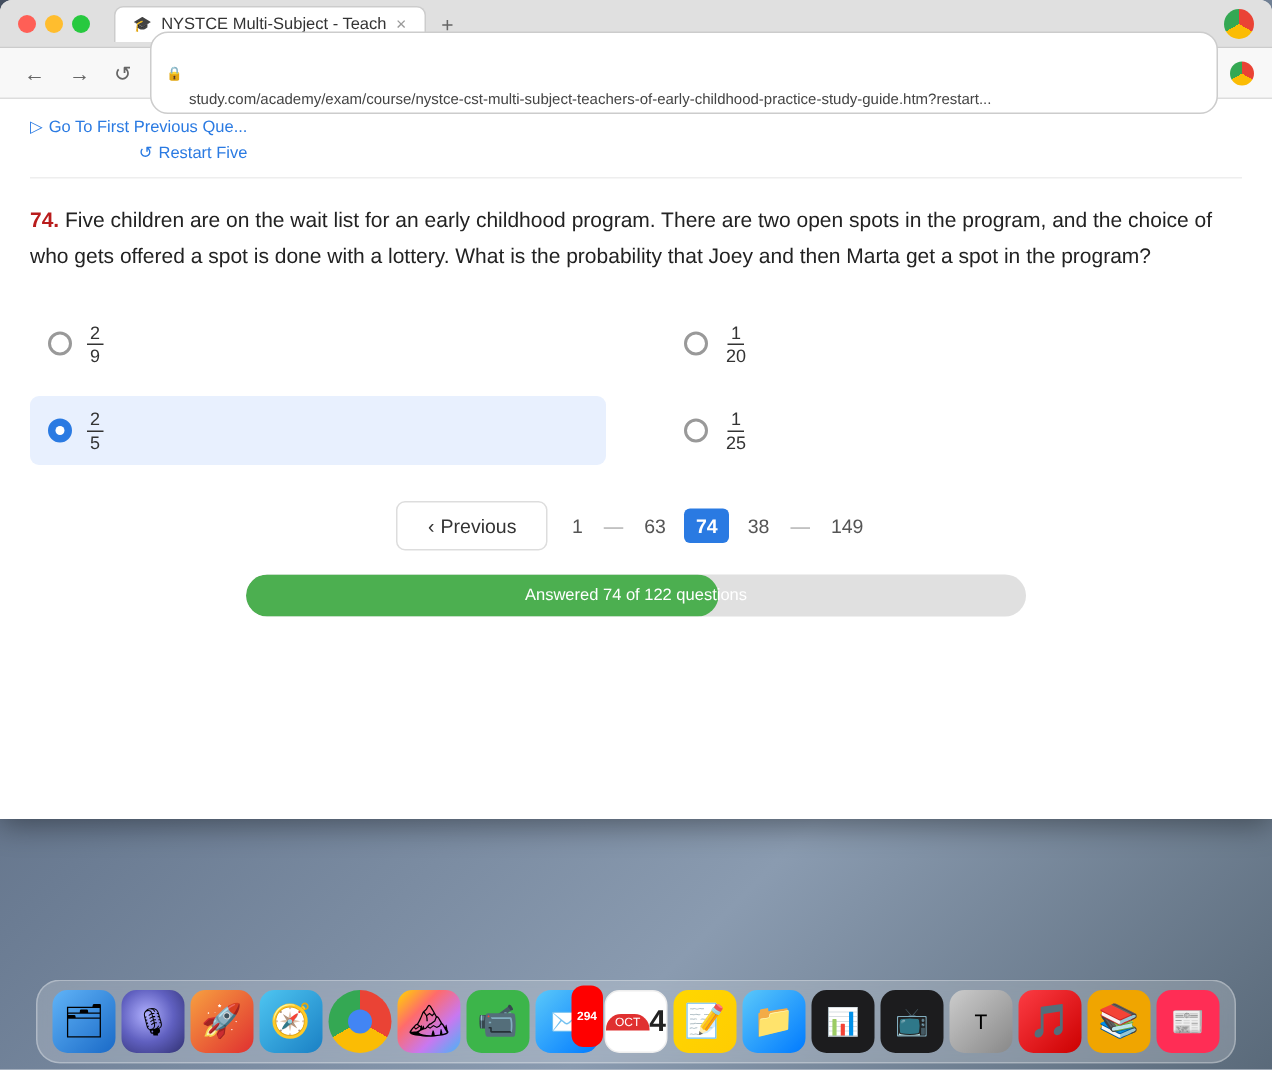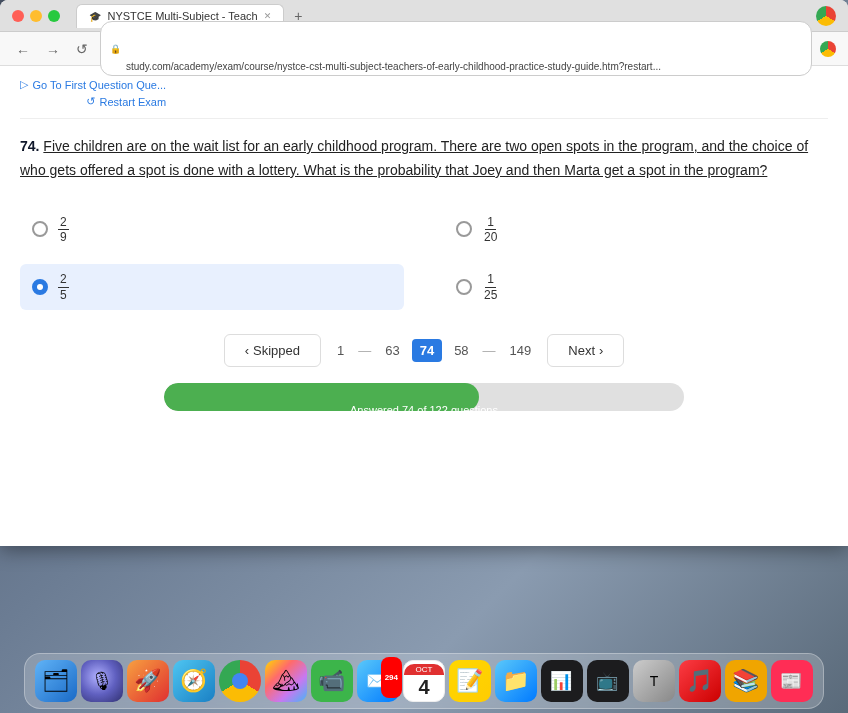--- a/index.html
+++ b/index.html
@@ -181,30 +181,29 @@
     }
 
     
     .question-section {
       margin-bottom: 24px;
     }
 
     .question-number {
       font-weight: bold;
       font-size: 14px;
-      color: #0f172a;
+      color: #b91c1c;
       display: inline;
     }
 
     .question-text {
       font-size: 14px;
       color: #222;
       line-height: 1.6;
       display: inline;
-      text-decoration: underline;
     }
 
     
     .answer-grid {
       display: grid;
       grid-template-columns: 1fr 1fr;
       gap: 12px 40px;
       margin: 20px 0 24px 0;
     }
 
@@ -340,21 +339,21 @@
       height: 100%;
       border-radius: 20px;
       background: #4caf50;
       display: flex;
       align-items: center;
       justify-content: center;
     }
 
     .progress-text {
       position: absolute;
-      top: 13px;
+      top: 0;
       left: 0;
       right: 0;
       height: 100%;
       display: flex;
       align-items: center;
       justify-content: center;
       font-size: 11px;
       color: #fff;
       font-weight: 500;
     }
@@ -451,25 +450,25 @@
       </div>
       <div class="chrome-icon" style="width:16px;height:16px;"></div>
     </div>
 
     <div class="page-content">
 
       <div class="info-banner">
         <div class="banner-buttons">
           <span class="banner-btn">
             <span>▷</span>
-            <span>Go To First Question Que...</span>
+            <span>Go To First Previous Que...</span>
           </span>
           <span class="banner-btn">
             <span>↺</span>
-            <span>Restart Exam</span>
+            <span>Restart Five</span>
           </span>
         </div>
       </div>
 
       <div class="question-section">
         <p style="font-size:14px; line-height:1.7; color:#222;">
           <span class="question-number">74.</span>
           <span class="question-text"> Five children are on the wait list for an early childhood program. There are two open spots in the program, and the choice of who gets offered a spot is done with a lottery. What is the probability that Joey and then Marta get a spot in the program?</span>
         </p>
       </div>
@@ -506,37 +505,33 @@
             <span class="fraction-num">1</span>
             <span class="fraction-den">25</span>
           </div>
         </div>
 
       </div>
 
       <div class="nav-section">
         <button class="nav-arrow-btn">
           <span>‹</span>
-          <span>Skipped</span>
+          <span>Previous</span>
         </button>
 
         <div class="page-nums">
           <span class="page-num">1</span>
           <span class="page-separator">—</span>
           <span class="page-num">63</span>
           <span class="page-num active">74</span>
-          <span class="page-num">58</span>
+          <span class="page-num">38</span>
           <span class="page-separator">—</span>
           <span class="page-num">149</span>
         </div>
 
-        <button class="nav-arrow-btn">
-          <span>Next</span>
-          <span>›</span>
-        </button>
       </div>
 
       <div class="progress-section">
         <div class="progress-bar-container">
           <div class="progress-bar-fill" style="width: 60.65%;"></div>
           <div class="progress-text">Answered 74 of 122 questions</div>
         </div>
       </div>
 
     </div>
@@ -551,21 +546,21 @@
     <div class="dock-icon safari">🧭</div>
     <div class="dock-icon chrome" style="border-radius:50%; width:42px;height:42px; background: conic-gradient(#ea4335 0deg 120deg, #fbbc04 120deg 240deg, #34a853 240deg 360deg); display:flex;align-items:center;justify-content:center;">
       <div style="width:16px;height:16px;background:#4285f4;border-radius:50%;"></div>
     </div>
     <div class="dock-icon photos">🏔</div>
     <div class="dock-icon facetime">📹</div>
     <div class="dock-icon mail" style="background: linear-gradient(135deg, #5ac8fa, #007aff);">
       <span style="font-size:18px;">✉️</span>
       <span class="dock-badge">294</span>
     </div>
-    <div class="dock-icon calendar" style="background:#fff; font-size:9px; flex-direction:column;">
+    <div class="dock-icon calendar" style="background:#fff; font-size:9px; flex-direction:row;">
       <span style="background:#e03030;color:#fff;width:100%;text-align:center;border-radius:10px 10px 0 0;font-size:8px;padding:1px 0;">OCT</span>
       <span style="font-size:20px;color:#222;font-weight:bold;line-height:1.2;">4</span>
     </div>
     <div class="dock-icon notes">📝</div>
     <div class="dock-icon files">📁</div>
     <div class="dock-icon stocks">
       <span style="font-size:18px;">📊</span>
     </div>
     <div class="dock-icon tv" style="background:#1c1c1e;">
       <span style="font-size:18px;">📺</span>

